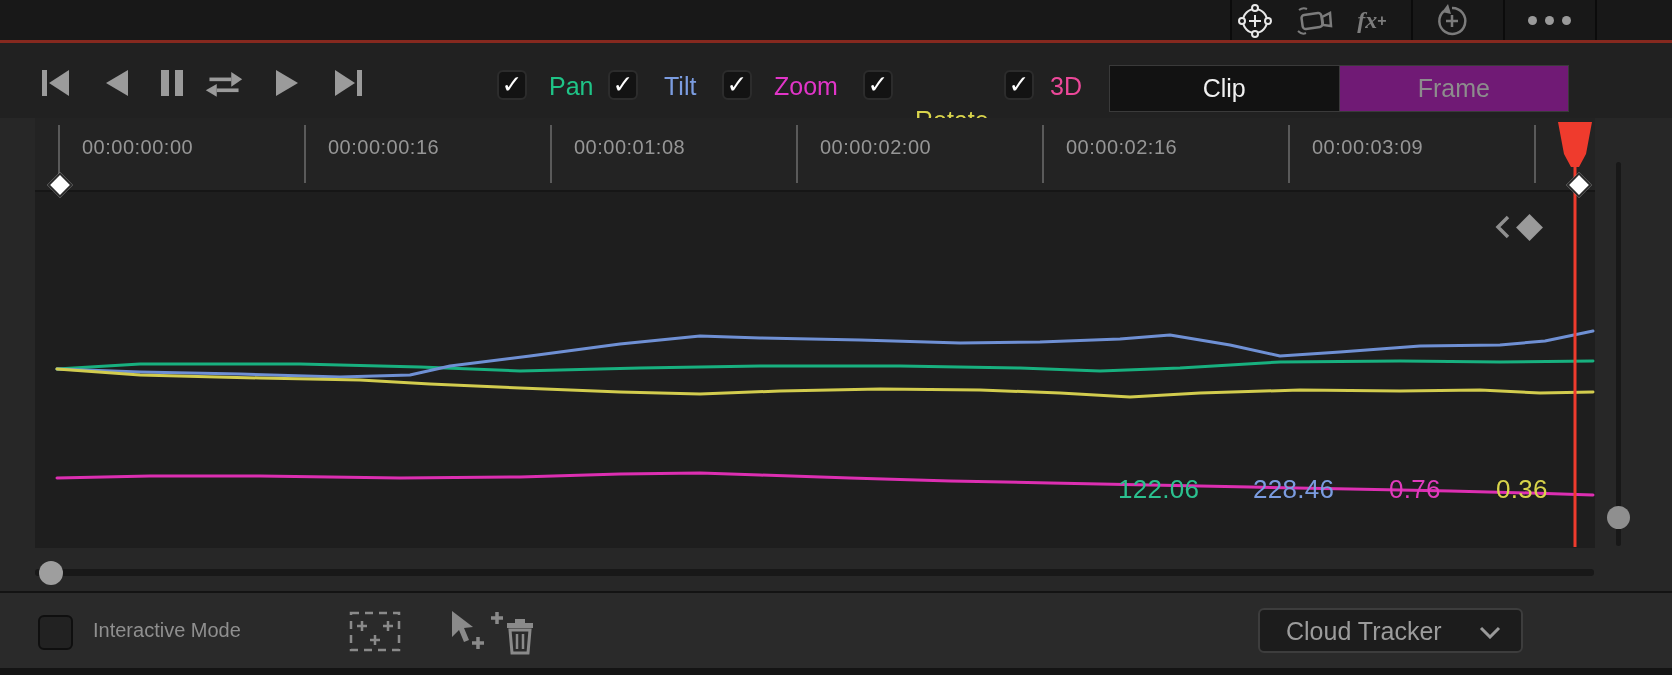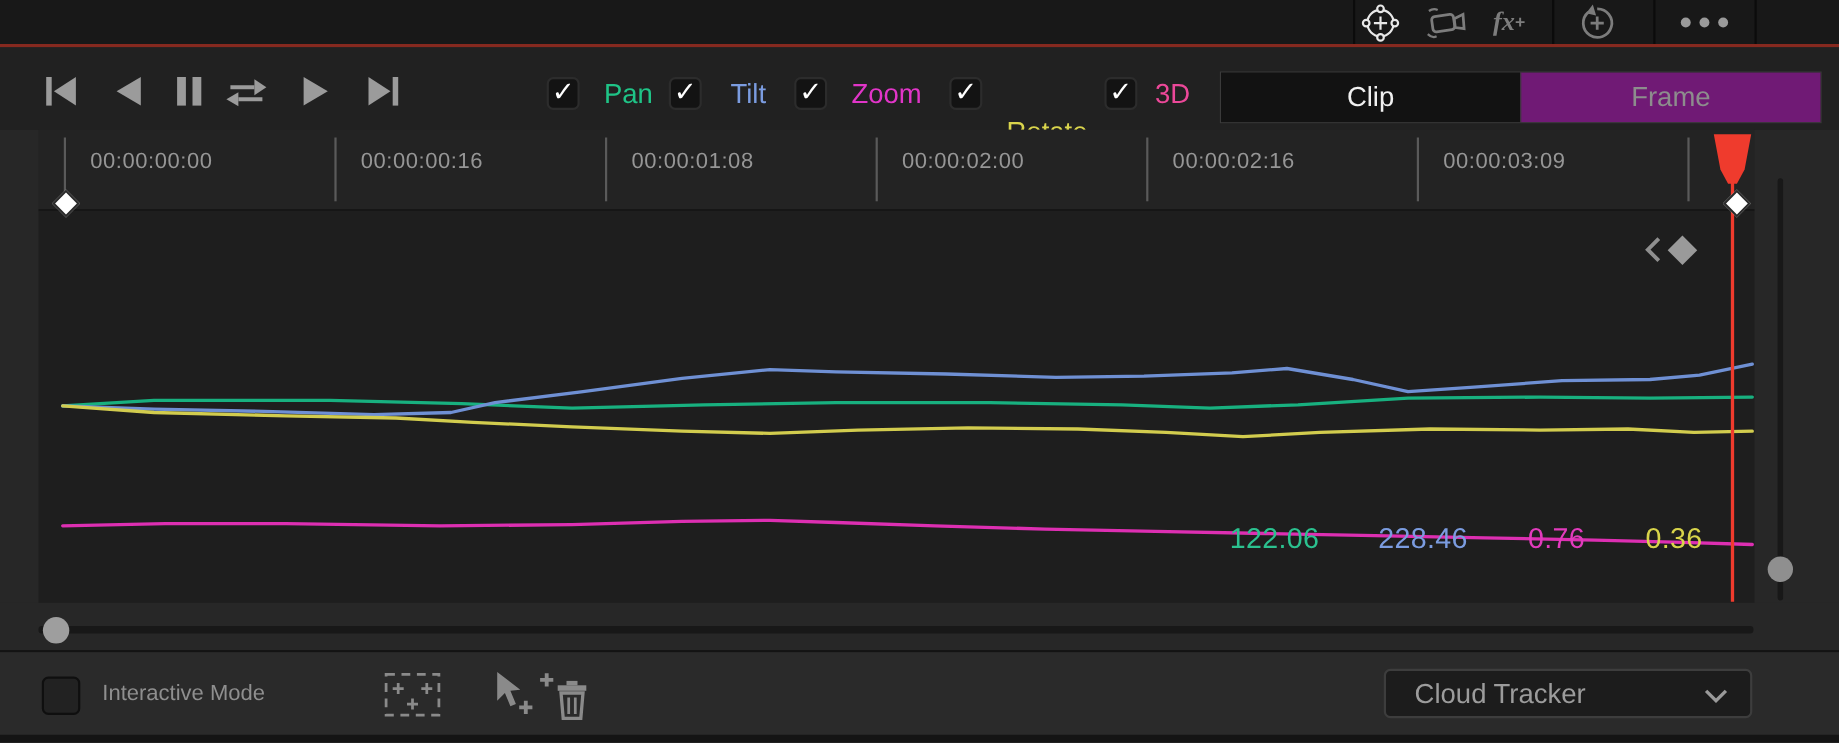--- a/index.html
+++ b/index.html
@@ -16,21 +16,21 @@
   #fx-plus{font-size:16px;color:#7d7d7d;vertical-align:10px;font-weight:bold;}
   .dots{display:flex;gap:8px;}
   .dots i{width:9px;height:9px;border-radius:50%;background:#9a9a9a;}
   
   #toolbar{position:absolute;left:0;top:43px;width:1672px;height:75px;background:#212121;}
   .transport{position:absolute;top:23px;width:40px;height:34px;display:flex;align-items:center;justify-content:center;cursor:pointer;}
   .cb{position:absolute;top:27px;width:30px;height:30px;background:#131313;border:2px solid #2c2c2c;border-radius:6px;box-sizing:border-box;
       display:flex;align-items:center;justify-content:center;cursor:pointer;}
   .cb .check{color:#ffffff;font-size:25px;font-weight:bold;line-height:25px;margin-top:-2px;}
   .ch-label{position:absolute;top:29px;font-size:25px;line-height:28px;}
-  #mode-tabs{position:absolute;left:1109px;top:22px;width:547px;height:47px;display:flex;border:1px solid #3a3a3a;box-sizing:border-box;}
+  #mode-tabs{position:absolute;left:1109px;top:22px;width:460px;height:47px;display:flex;border:1px solid #3a3a3a;box-sizing:border-box;}
   .mode-tab{flex:1;display:flex;align-items:center;justify-content:center;font-size:25px;cursor:pointer;}
   .mode-tab.sel{background:#121212;color:#f0f0f0;}
   .mode-tab.unsel{background:#701a75;color:#8d8d8d;border-left:1px solid #3a3a3a;}
   
   #band{position:absolute;left:0;top:118px;width:1672px;height:430px;background:#272727;}
   #ruler{position:absolute;left:35px;top:118px;width:1560px;height:74px;background:#232323;border-bottom:2px solid #161616;box-sizing:border-box;cursor:pointer;}
   .tick{position:absolute;top:125px;width:2px;height:58px;background:#6e6e6e;opacity:.75;}
   .tc-label{position:absolute;top:136px;font-size:20px;color:#969696;letter-spacing:.5px;}
   #graph{position:absolute;left:35px;top:192px;width:1560px;height:356px;background:#1e1e1e;cursor:crosshair;}
   #curves{position:absolute;left:0;top:0;width:1672px;height:675px;pointer-events:none;}
@@ -42,21 +42,21 @@
   #vscroll-track{position:absolute;left:1616px;top:162px;width:5px;height:384px;background:#181818;border-radius:3px;cursor:pointer;}
   #vscroll-handle{position:absolute;left:1607px;top:506px;width:23px;height:23px;border-radius:50%;background:#8f8f8f;cursor:pointer;}
   #hscroll-track{position:absolute;left:35px;top:569px;width:1559px;height:7px;background:#181818;border-radius:3px;cursor:pointer;}
   #hscroll-handle{position:absolute;left:39px;top:561px;width:24px;height:24px;border-radius:50%;background:#9e9e9e;cursor:pointer;}
   
   #footer-divider{position:absolute;left:0;top:591px;width:1672px;height:2px;background:#131313;}
   #footer{position:absolute;left:0;top:593px;width:1672px;height:75px;background:#2a2a2a;}
   #interactive-cb{position:absolute;left:38px;top:22px;width:35px;height:35px;background:#222222;border:2px solid #0f0f0f;border-radius:6px;box-sizing:border-box;cursor:pointer;}
   #interactive-label{position:absolute;left:93px;top:26px;font-size:20px;color:#8f8f8f;}
   .ft-icon{position:absolute;top:16px;cursor:pointer;}
-  #tracker-type{position:absolute;left:1258px;top:15px;width:335px;height:45px;background:#1c1c1c;border:2px solid #3d3d3d;border-radius:6px;box-sizing:border-box;cursor:pointer;}
+  #tracker-type{position:absolute;left:1258px;top:15px;width:265px;height:45px;background:#1c1c1c;border:2px solid #3d3d3d;border-radius:6px;box-sizing:border-box;cursor:pointer;}
   #tracker-type span{position:absolute;left:26px;top:7px;font-size:25px;color:#9c9c9c;}
   #tracker-type svg{position:absolute;right:20px;top:16px;}
   #bottom-edge{position:absolute;left:0;top:668px;width:1672px;height:7px;background:#141414;}
 </style>
 </head>
 <body>
 
 <div id="titlebar">
   <div class="tb-sep" style="left:1230px"></div>
   <div class="tb-sep" style="left:1411px"></div>

